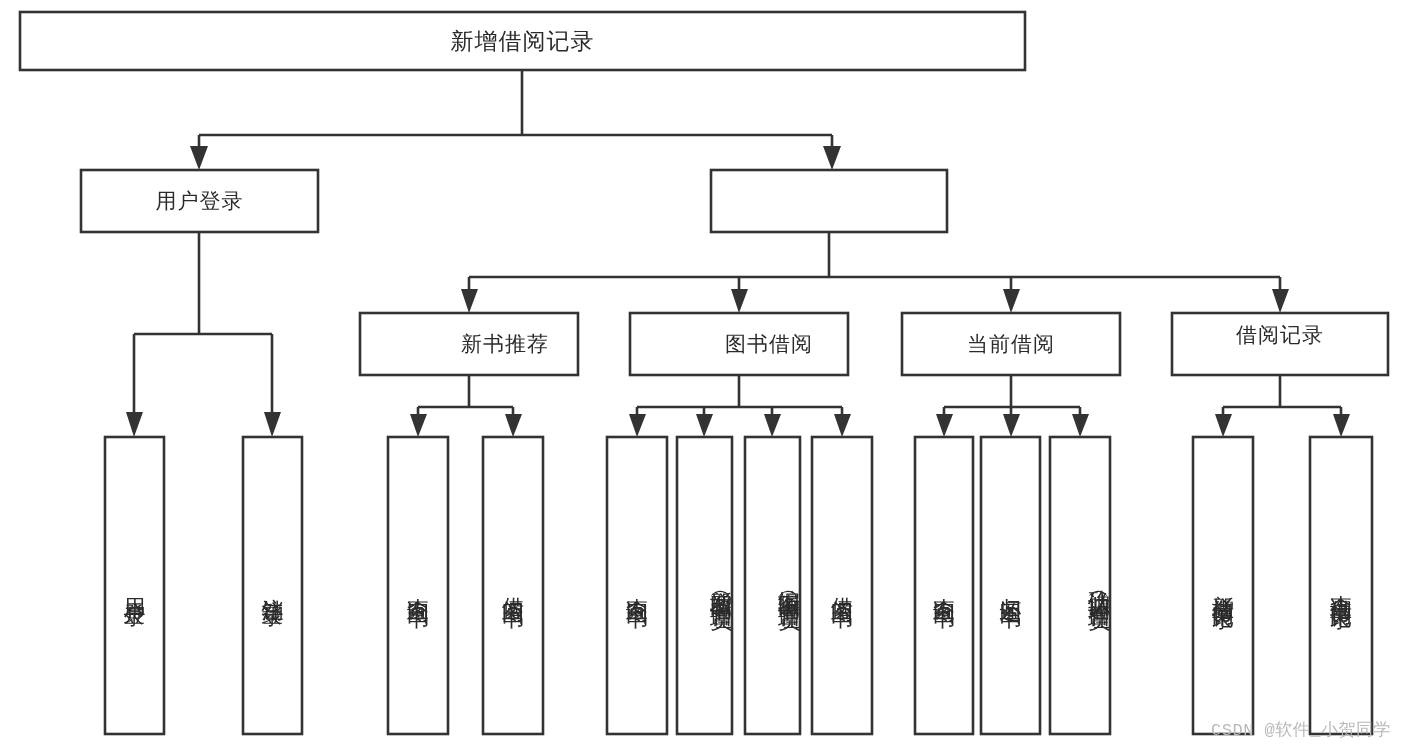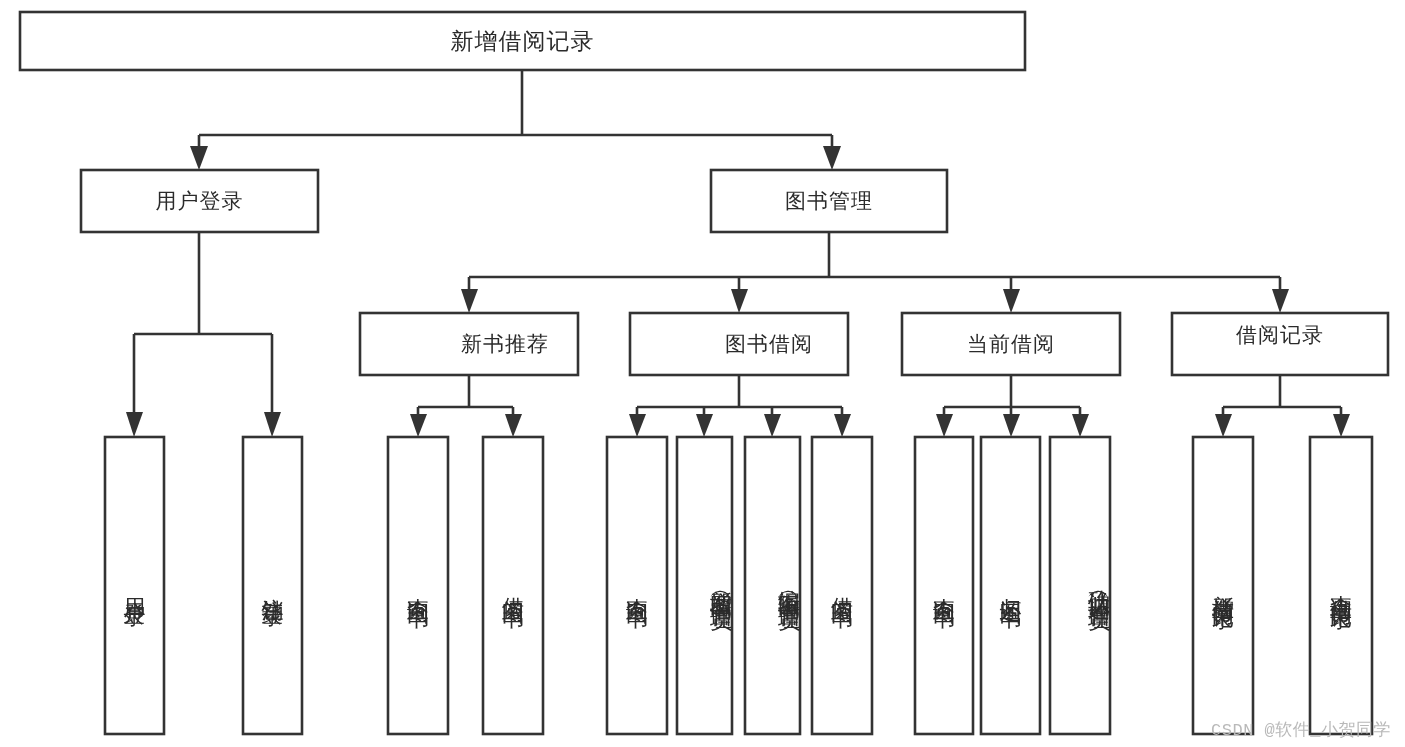--- a/index.html
+++ b/index.html
@@ -189,21 +189,20 @@
     <rect class="box-rect" x="915" y="437" width="58" height="297"></rect>
     <rect class="box-rect" x="981" y="437" width="59" height="297"></rect>
     <rect class="box-rect" x="1050" y="437" width="60" height="297"></rect>
     <rect class="box-rect" x="1193" y="437" width="60" height="297"></rect>
     <rect class="box-rect" x="1310" y="437" width="62" height="297"></rect>
   </svg>
 
   <div class="box-label lvl-title" style="left:20px; top:12px; width:1005px; height:58px;">新增借阅记录</div>
 
   <div class="box-label lvl-2" style="left:81px; top:170px; width:237px; height:62px;">用户登录</div>
-  <div class="box-label lvl-2" style="left:711px; top:170px; width:236px; height:62px;">图书管理</div>
 
   <div class="box-label lvl-3" style="left:360px; top:313px; width:218px; height:62px;padding-left:36px;">新书推荐</div>
   <div class="box-label lvl-3" style="left:630px; top:313px; width:218px; height:62px;padding-left:30px;">图书借阅</div>
   <div class="box-label lvl-3" style="left:902px; top:313px; width:218px; height:62px;border-radius:11px;">当前借阅</div>
   <div class="box-label lvl-3" style="left:1172px; top:313px; width:216px; height:44px;">借阅记录</div>
 
   <div class="leaf-label" style="left:105px; top:437px; width:59px; height:297px;">用户登录</div>
   <div class="leaf-label" style="left:243px; top:437px; width:59px; height:297px;">注销登录</div>
   <div class="leaf-label" style="left:388px; top:437px; width:60px; height:297px;">查询图书</div>
   <div class="leaf-label" style="left:483px; top:437px; width:60px; height:297px;">借阅图书</div>

